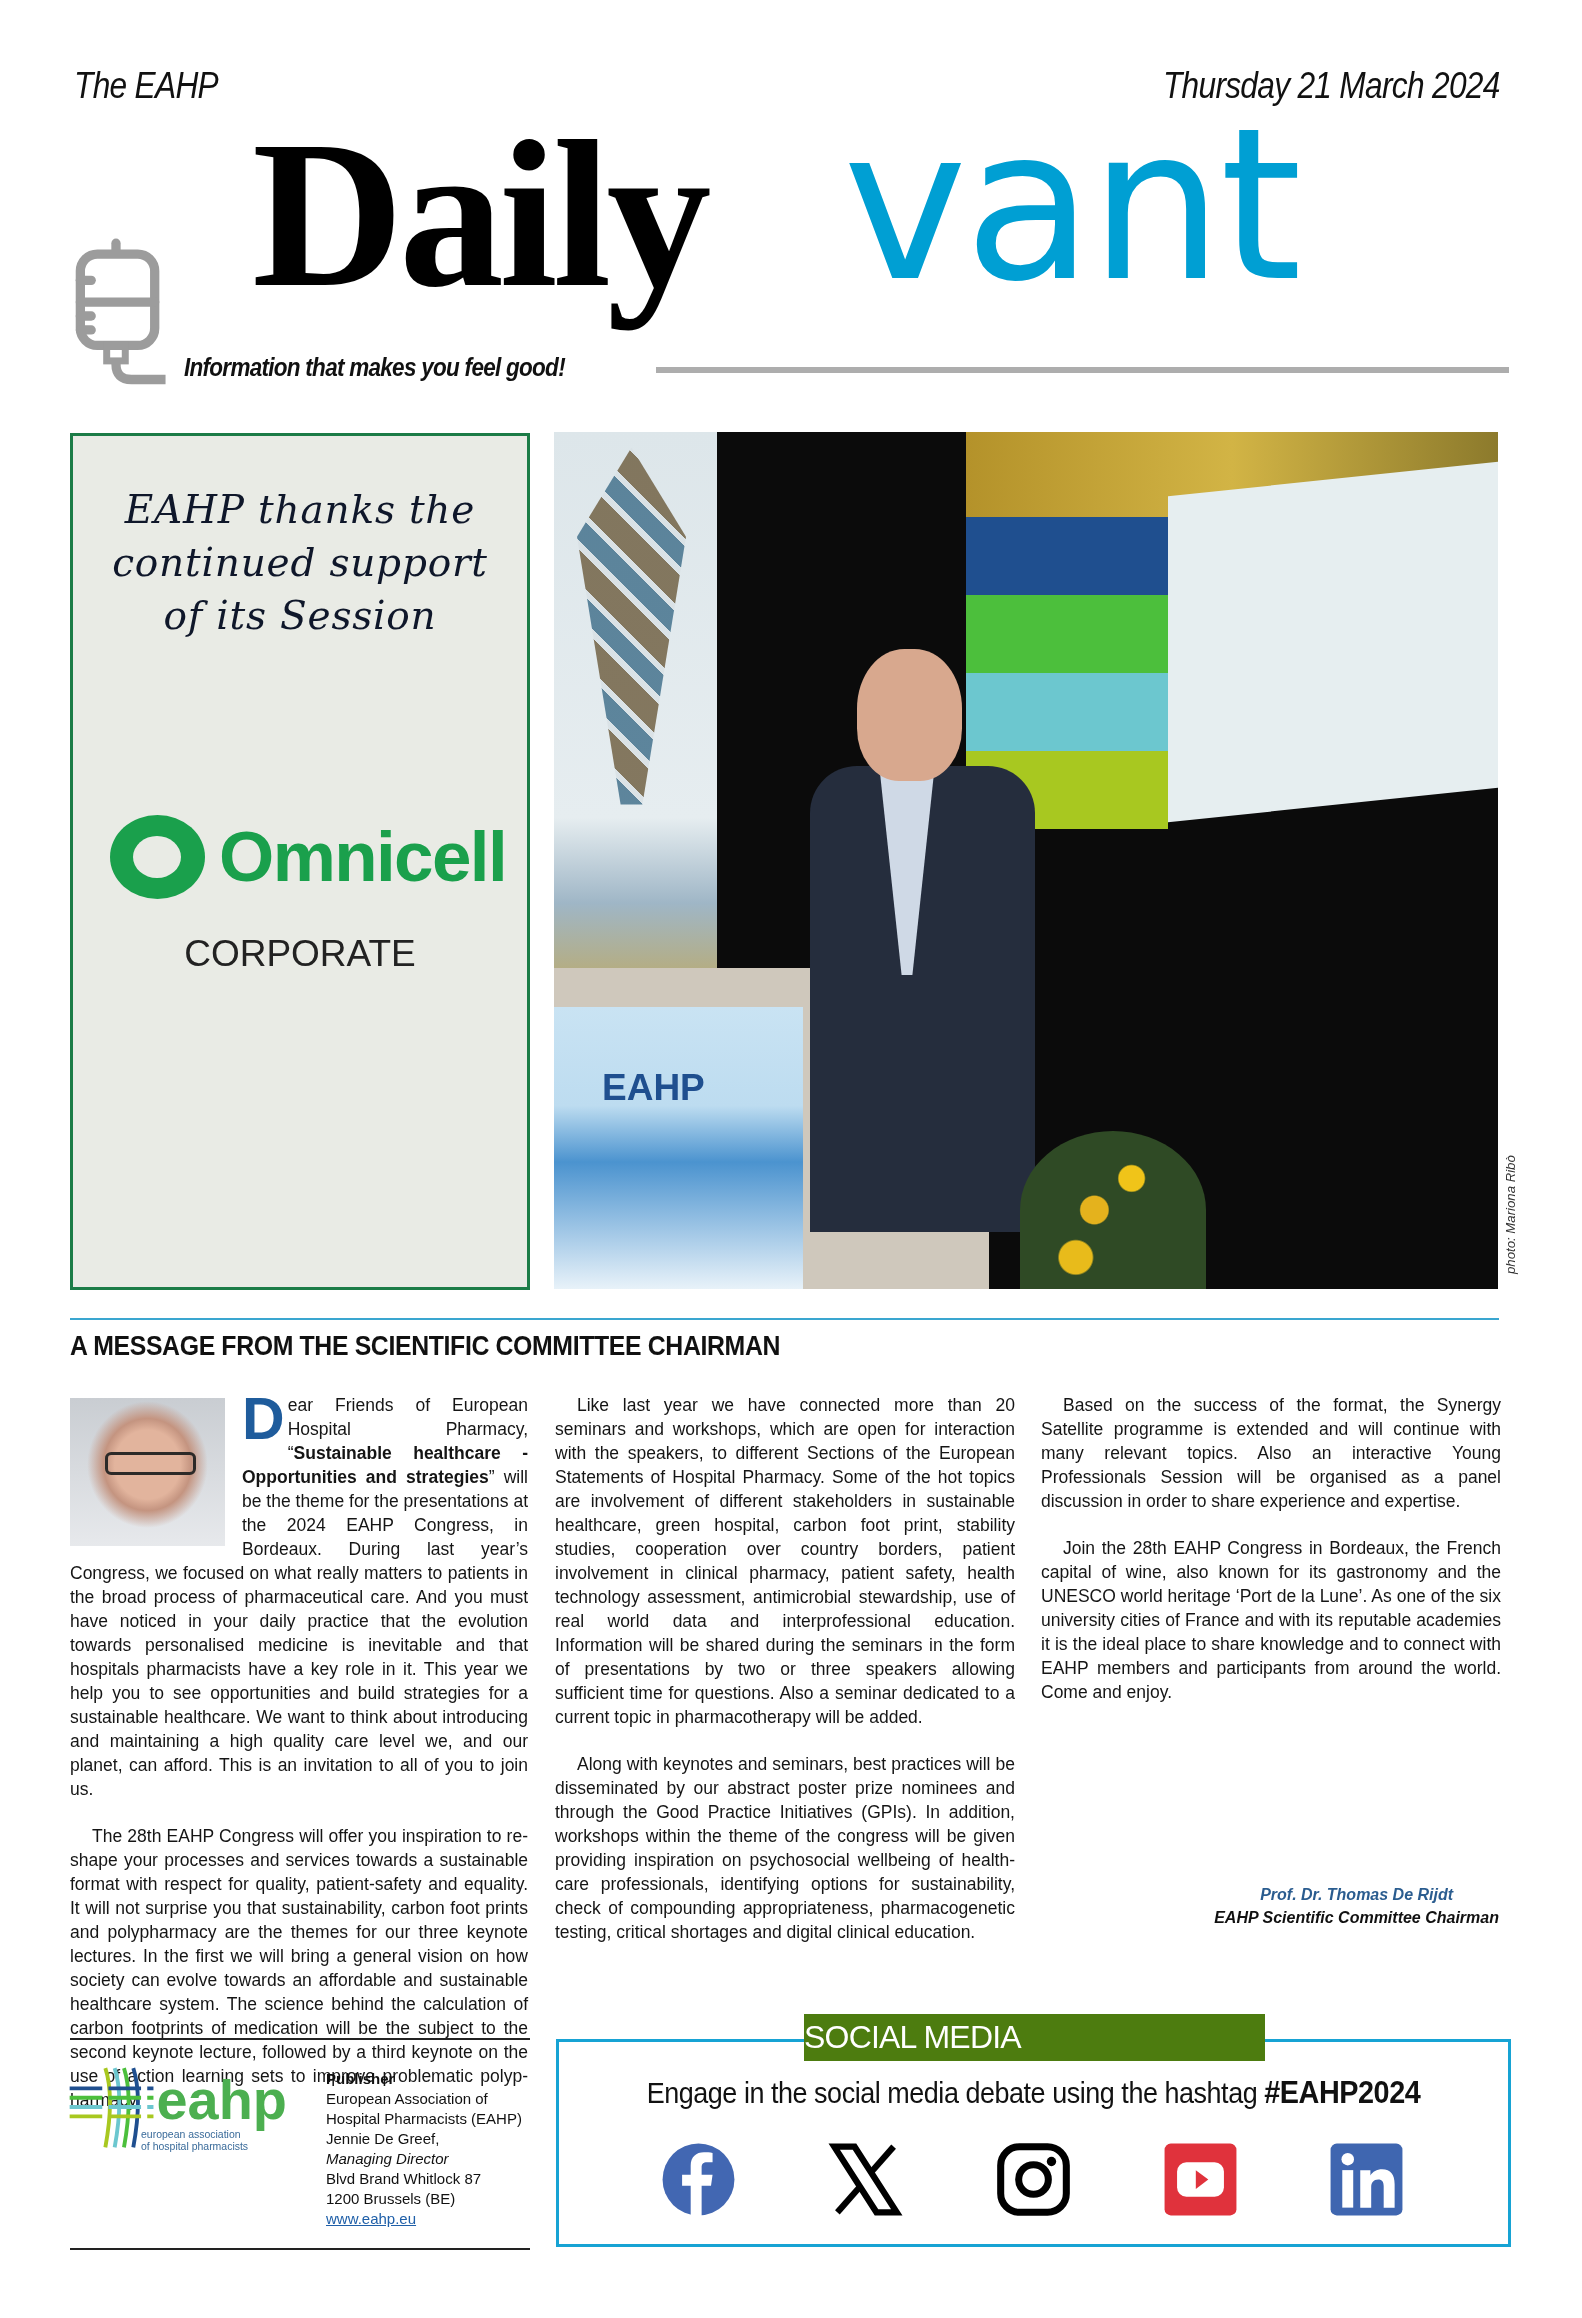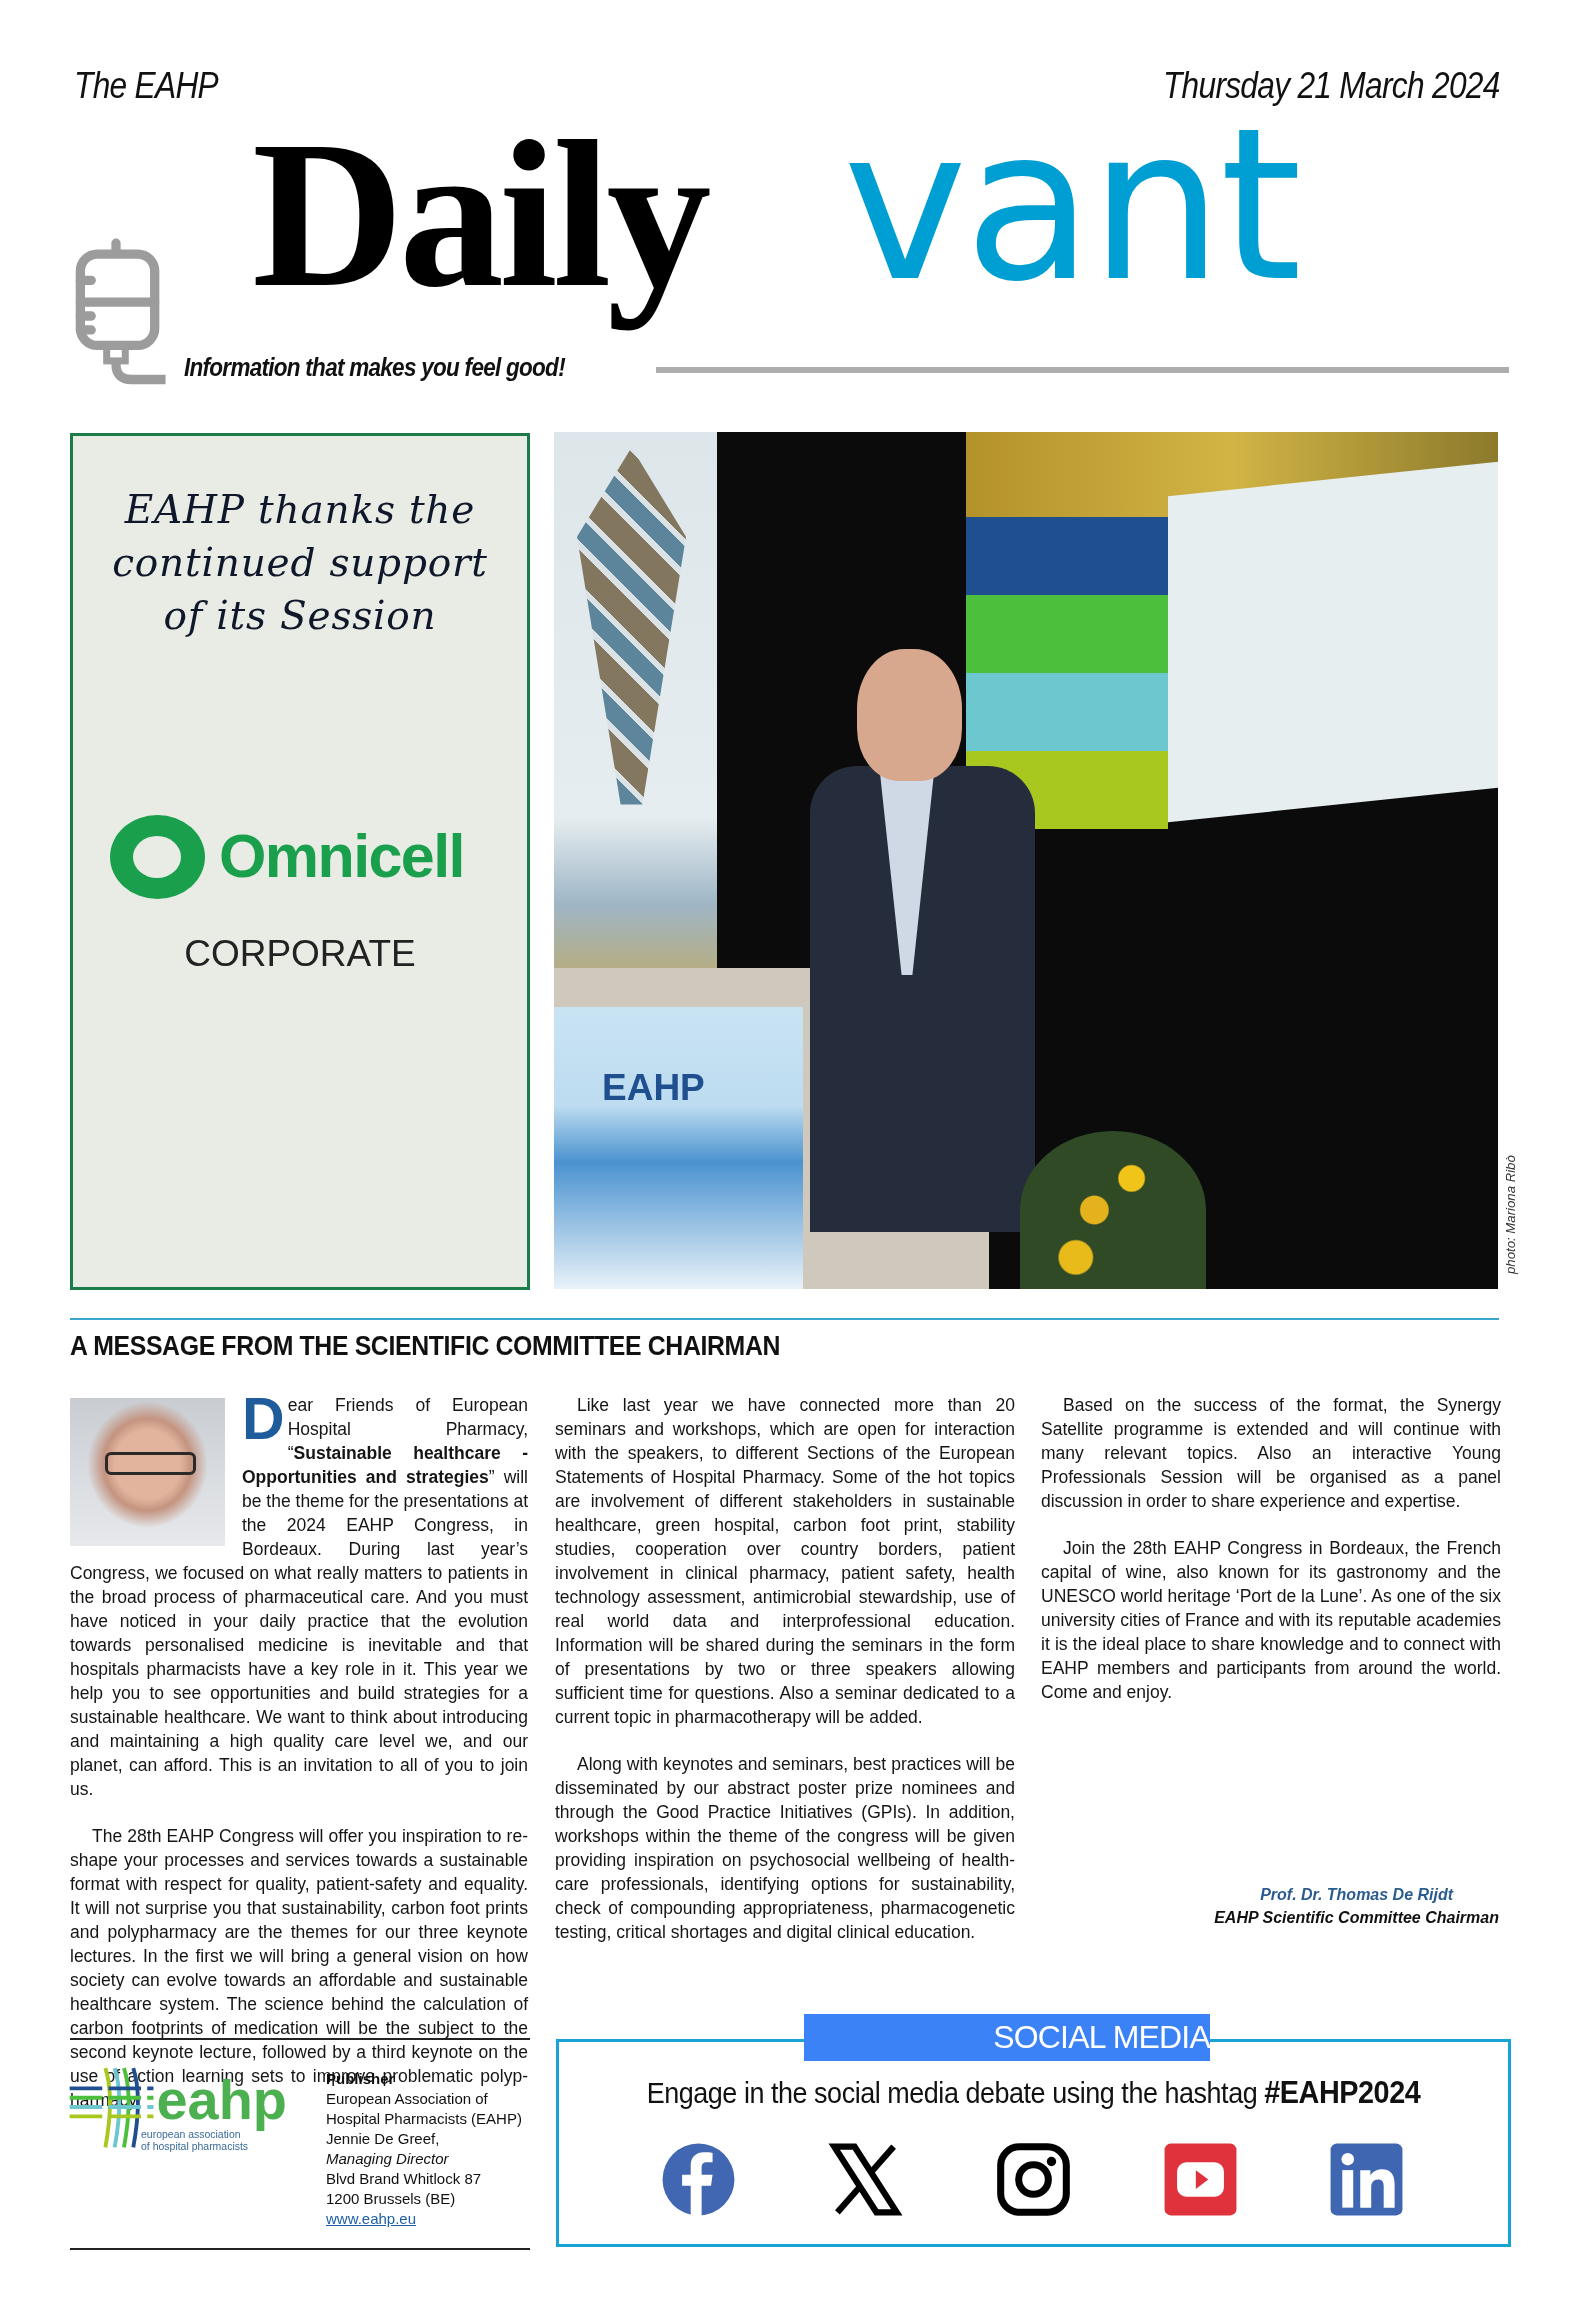--- a/index.html
+++ b/index.html
@@ -16,21 +16,21 @@
   .iv-icon { left: 74px; top: 237px; width: 101px; height: 151px; }
   .tagline { left: 184px; top: 353px; font-size: 25px; font-weight: bold; font-style: italic; letter-spacing: -0.8px; transform: scaleX(0.9); transform-origin: left; }
   .tagline-rule { left: 656px; top: 367px; width: 853px; height: 6.2px; background: #adadad; }
 
   
   .partner-box { left: 70px; top: 433px; width: 460px; height: 857px; border: 3.1px solid #1c7c47; background: #e9ebe5; }
   .partner-thanks { position: absolute; left: 0; right: 0; top: 47px; text-align: center; color: #0f172a; font-family: "DejaVu Serif", serif; font-style: italic; font-size: 39px; line-height: 53px; letter-spacing: 0.8px; }
   .omnicell-logo { position: absolute; left: 37px; top: 378px; width: 385px; height: 85px; display: flex; align-items: center; }
   .omnicell-mark { width: 95px; height: 84px; border-radius: 50%; background: #1aa04c; position: relative; flex-shrink: 0; }
   .omnicell-mark::after { content: ""; position: absolute; left: 23px; top: 21px; width: 48px; height: 42px; border-radius: 50%; background: #e9ebe5; }
-  .omnicell-word { font-family: "Liberation Sans", sans-serif; font-weight: bold; font-size: 61px; color: #1aa04c; margin-left: 14px; letter-spacing: -1.6px; line-height: 1; }
+  .omnicell-word { font-family: "Liberation Sans", sans-serif; font-weight: bold; font-size: 71px; color: #1aa04c; margin-left: 14px; letter-spacing: -1.6px; line-height: 1; }
   .partner-type { position: absolute; left: 0; right: 0; top: 497px; text-align: center; font-size: 37px; line-height: 42px; font-weight: normal; color: #222; letter-spacing: 0px; }
 
   
   .photo { left: 554px; top: 432px; width: 944px; height: 857px; background: #0b0b0b; overflow: hidden; }
   .photo .banner-left { position: absolute; left: 0; top: 0; width: 163px; height: 857px; background: linear-gradient(180deg, #dde6ea 0%, #e6edf0 45%, #9fb6c6 55%, #c9a545 70%, #a78a2a 100%); }
   .photo .banner-left .diamonds { position: absolute; left: 23px; top: 15.5px; width: 109px; height: 357px; background: repeating-linear-gradient(45deg, #6b5a3b 0 23px, #d8e0e4 23px 29.5px, #3b6b87 29.5px 47px, #d8e0e4 47px 53px); clip-path: polygon(50% 0, 100% 25%, 60% 100%, 40% 100%, 0 25%); opacity: 0.8; }
   .photo .screen { position: absolute; left: 412px; top: 0; width: 532px; height: 419px; }
   .photo .screen .field { position: absolute; left: 0; top: 0; width: 532px; height: 124px; background: linear-gradient(90deg, #b4922a, #d2b445, #8c7a2c); }
   .photo .screen .stripes { position: absolute; left: 0; top: 85px; width: 202px; height: 311px; }
   .photo .screen .stripes div { height: 78px; }
@@ -69,21 +69,21 @@
   .pub-rule-top { left: 70px; top: 2038px; width: 460px; height: 1.6px; background: #222; }
   .pub-rule-bot { left: 70px; top: 2248px; width: 460px; height: 1.6px; background: #222; }
   .eahp-logo { left: 68px; top: 2062px; width: 233px; height: 97px; }
   .pub-text { left: 326px; top: 2069px; font-size: 15px; line-height: 20px; color: #111; }
   .pub-text .label { font-weight: bold; }
   .pub-text .ital { font-style: italic; }
   .pub-text a { color: #1f5fa8; text-decoration: underline; }
 
   
   .social-box { left: 556px; top: 2039px; width: 955px; height: 208px; border: 3.1px solid #17a3d4; }
-  .social-tab { left: 804px; top: 2014px; width: 406px; height: 47px; background: #3b82f6; color: #fff; font-size: 32px; text-align: right; line-height: 47px; letter-spacing: -0.8px; }
+  .social-tab { left: 804px; top: 2014px; width: 461px; height: 47px; background: #4d7c0f; color: #fff; font-size: 32px; text-align: left; line-height: 47px; letter-spacing: -0.8px; }
   .social-text { left: 556px; width: 955px; top: 2075px; text-align: center; font-size: 29px; letter-spacing: -0.5px; transform: scaleX(0.93); }
   .social-text b { font-weight: bold; font-size: 31px; }
   .social-icons { left: 556px; top: 2142px; width: 955px; height: 78px; }
   .sicon { position: absolute; top: 0; width: 75px; height: 75px; display: flex; align-items: center; justify-content: center; }
 </style>
 </head>
 <body>
 
 <div class="abs masthead-left">The EAHP</div>
 <div class="abs masthead-date">Thursday 21 March 2024</div>

